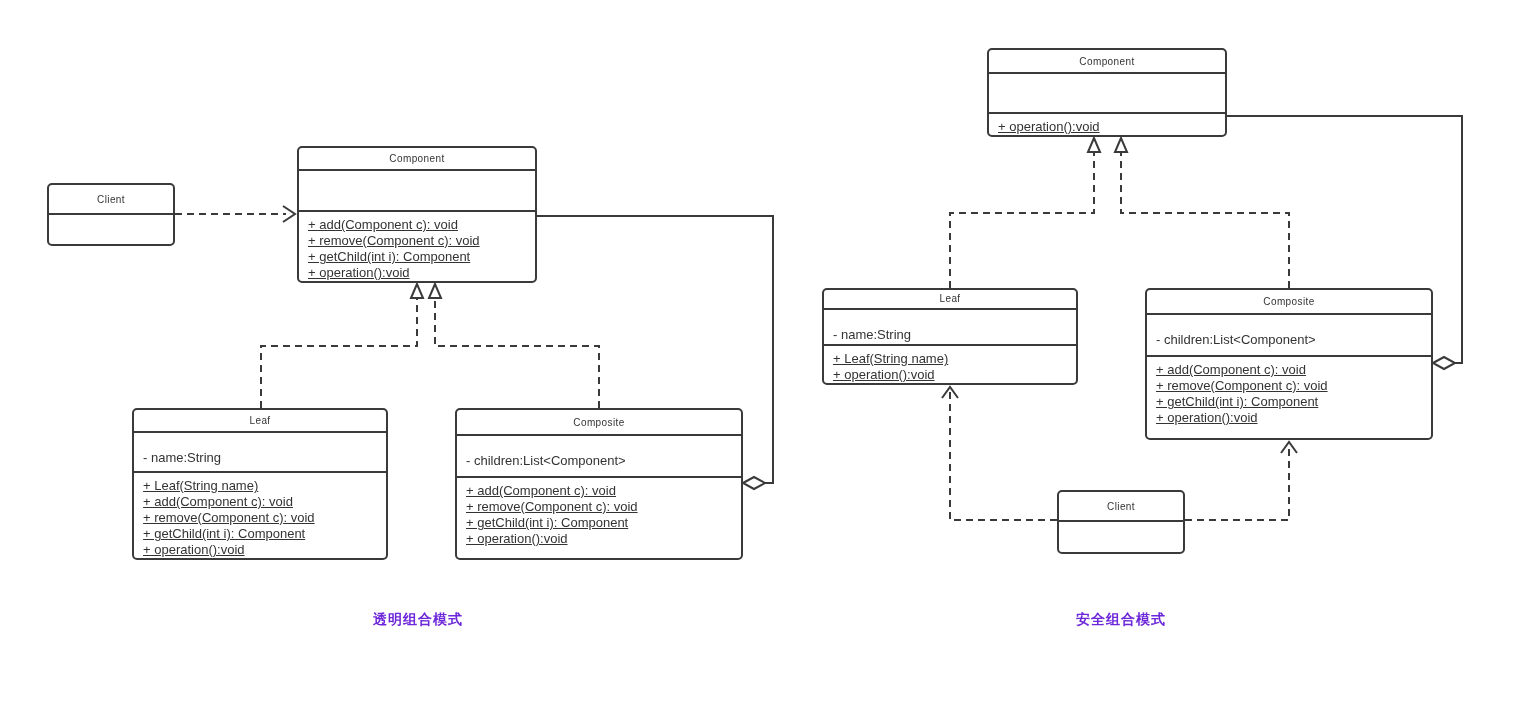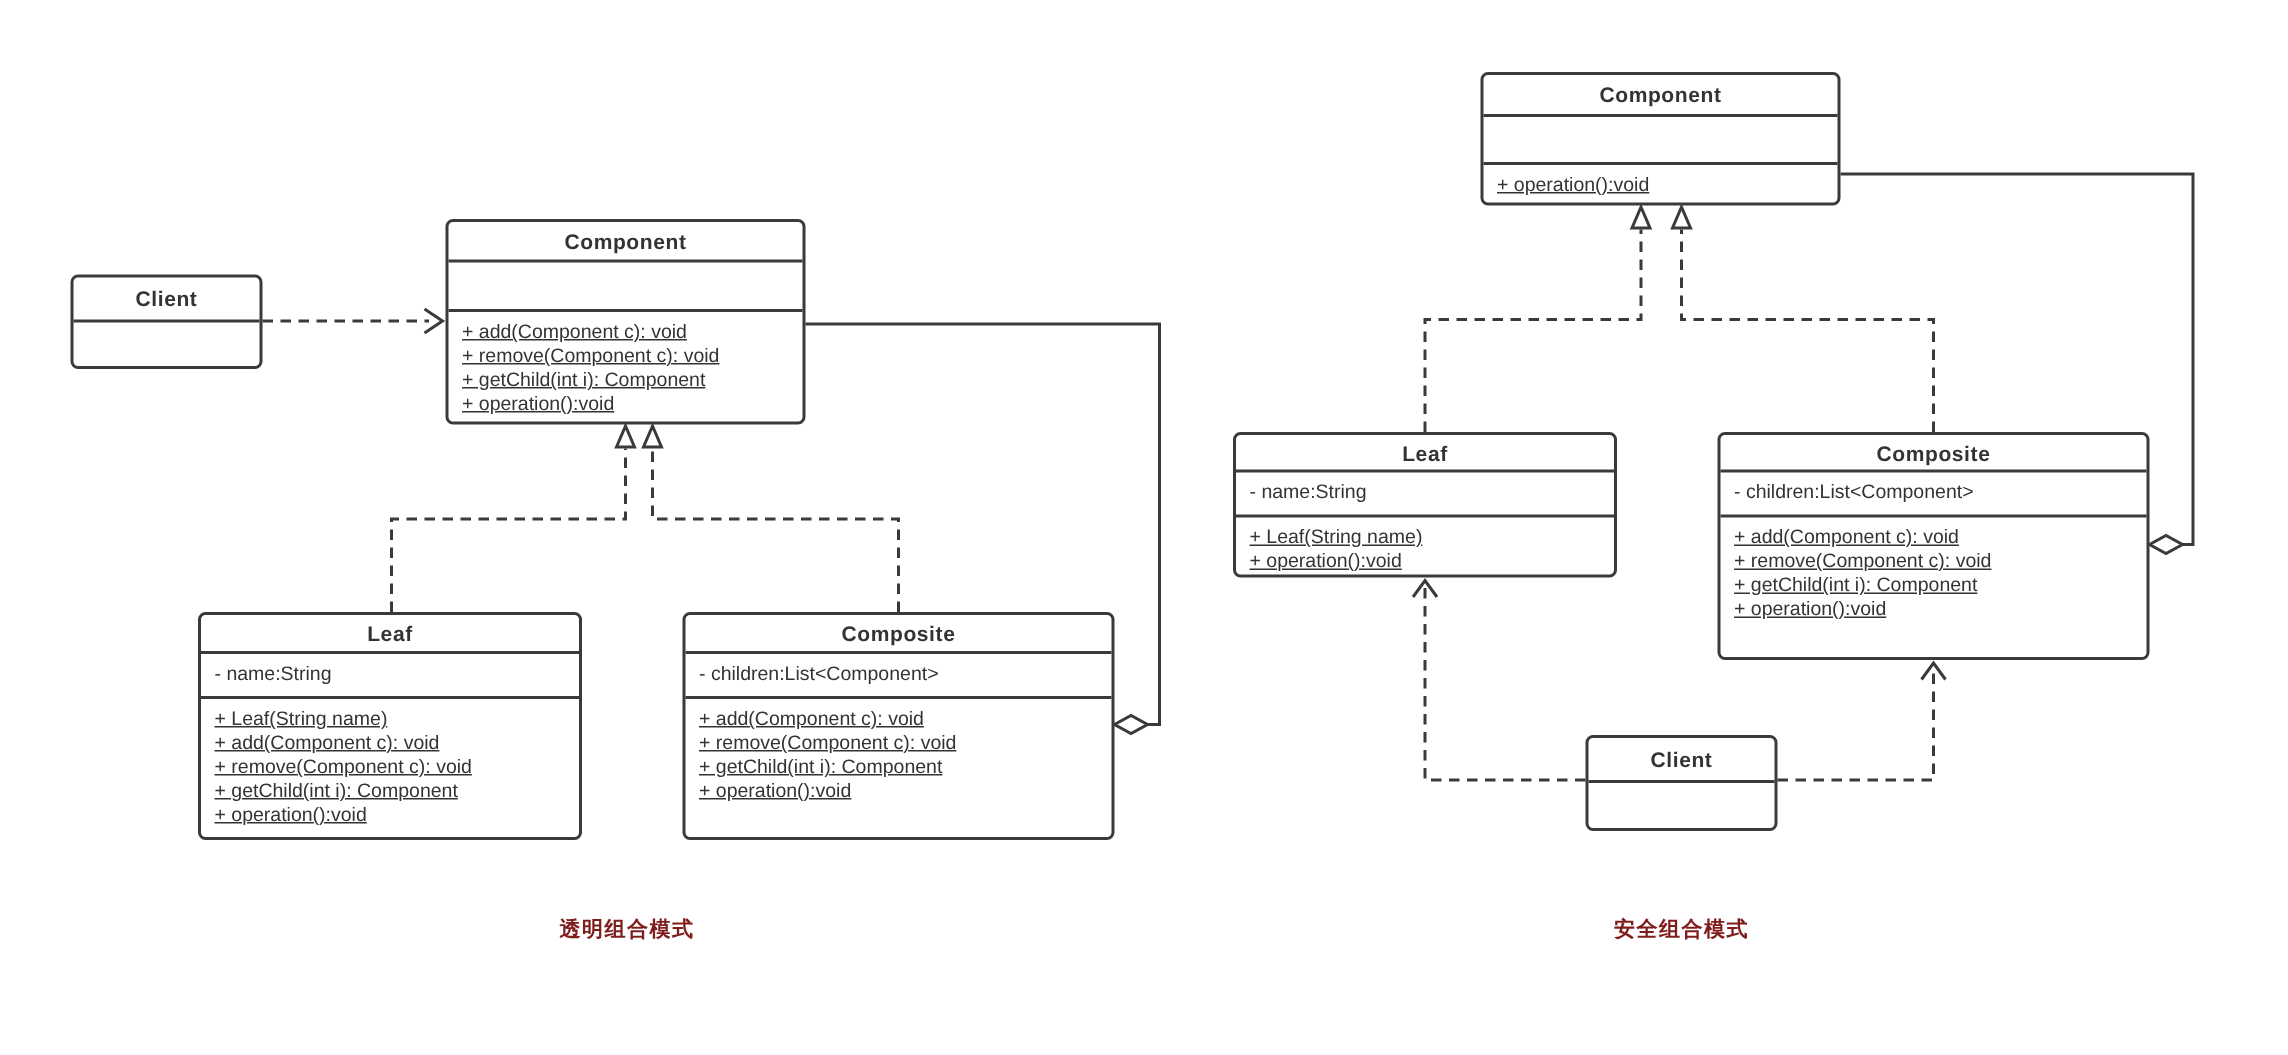--- a/index.html
+++ b/index.html
@@ -15,49 +15,50 @@
   .uml-box{
     position:absolute;
     background:#ffffff;
     border:2px solid #3a3a3a;
     border-radius:5px;
     box-sizing:border-box;
     display:flex;
     flex-direction:column;
   }
   .uml-title{
-    font-weight:bold;
-    font-size:14px;
+    font-weight:normal;
+    font-size:10px;
     letter-spacing:0.4px;
     text-align:center;
     border-bottom:2px solid #3a3a3a;
     display:flex;align-items:center;justify-content:center;
     box-sizing:border-box;
   }
   .uml-attrs{
     border-bottom:2px solid #3a3a3a;
     box-sizing:border-box;
     padding:5px 9px 0 9px;
     font-size:13px;
+    margin-top:12px;
   }
   .uml-attrs.empty{padding:0;}
   .uml-methods{
     box-sizing:border-box;
     padding:5px 9px 0 9px;
     font-size:13px;
     flex:1;
     text-decoration:underline;
   }
   .uml-attrs .m,.uml-methods .m{line-height:16px;white-space:nowrap;}
   .uml-empty-section{flex:1;}
   .caption{
     position:absolute;
     font-weight:bold;
     font-size:14px;
-    color:#7f1d1d;
+    color:#6d28d9;
     text-align:center;
     width:200px;
     letter-spacing:1px;
   }
 </style>
 </head>
 <body>
 
 <div id="canvas">
 

